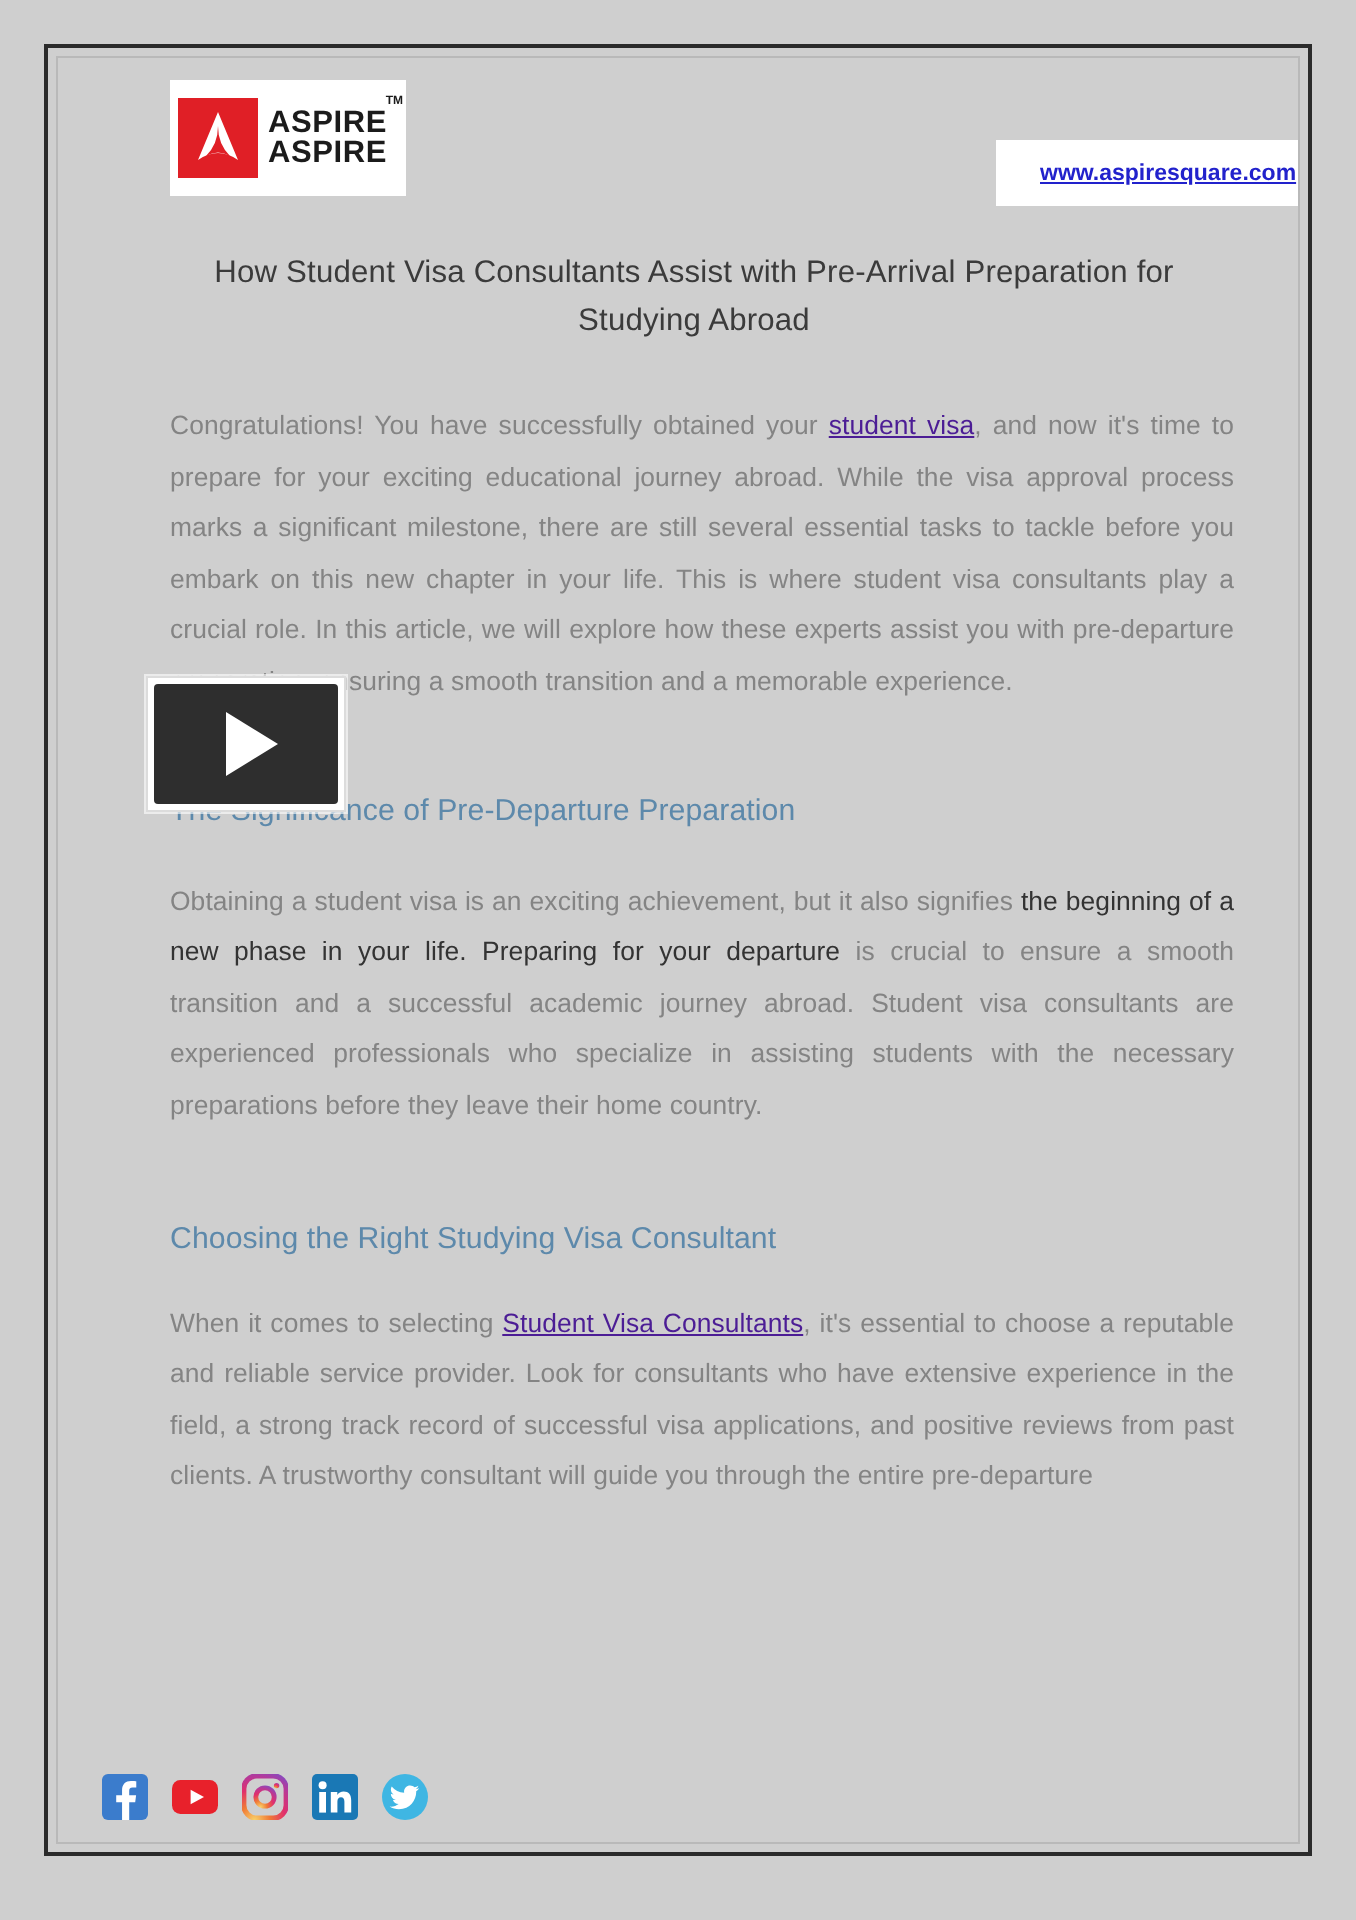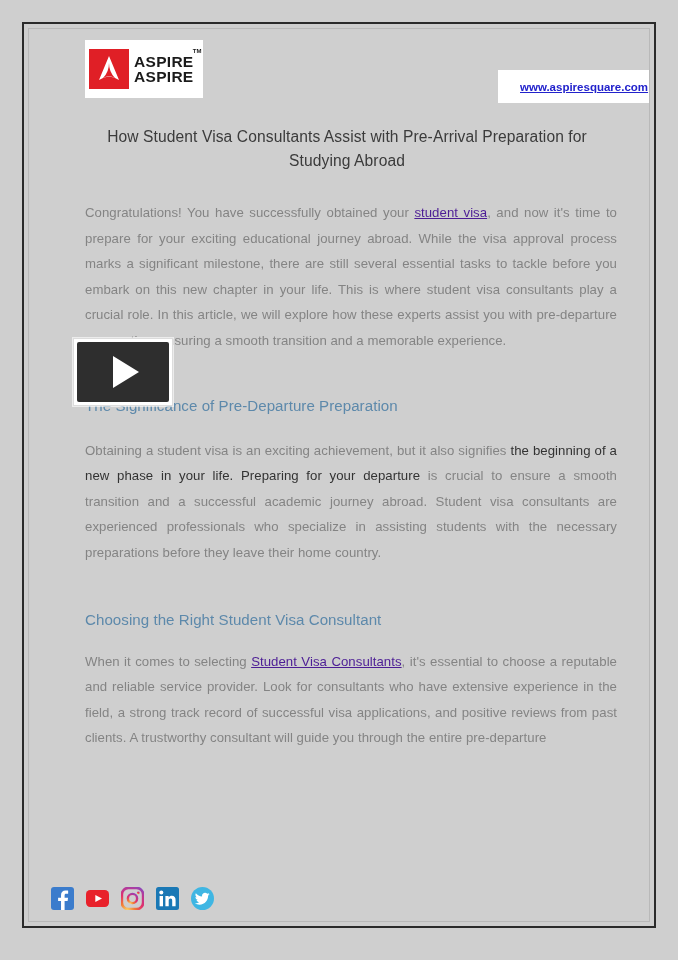--- a/index.html
+++ b/index.html
@@ -234,21 +234,21 @@
     <div id="article">
 
       <h1 id="doc-title">How Student Visa Consultants Assist with Pre-Arrival Preparation for Studying Abroad</h1>
 
       <p class="para first"><span>Congratulations! You have successfully obtained your </span><a href="#" class="inline-link">student visa</a><span>, and now it's time to prepare for your exciting educational journey abroad. While the visa approval process marks a significant milestone, there are still several essential tasks to tackle before you embark on this new chapter in your life. This is where student visa consultants play a crucial role. In this article, we will explore how these experts assist you with pre-departure preparation, ensuring a smooth transition and a memorable experience.</span></p>
 
       <h2 class="section-heading" id="heading-1">The Significance of Pre-Departure Preparation</h2>
 
       <p class="para" id="para-2"><span>Obtaining a student visa is an exciting achievement, but it also signifies </span><span class="strong-dark">the beginning of a new phase in your life. Preparing for your departure</span><span> is crucial to ensure a smooth transition and a successful academic journey abroad. Student visa consultants are experienced professionals who specialize in assisting students with the necessary preparations before they leave their home country.</span></p>
 
-      <h2 class="section-heading" id="heading-2">Choosing the Right Student Visa Consultant</h2>
+      <h2 class="section-heading" id="heading-2">Choosing the Right Studying Visa Consultant</h2>
 
       <p class="para" id="para-3"><span>When it comes to selecting </span><a href="#" class="inline-link">Student Visa Consultants</a><span>, it's essential to choose a reputable and reliable service provider. Look for consultants who have extensive experience in the field, a strong track record of successful visa applications, and positive reviews from past clients. A trustworthy consultant will guide you through the entire pre-departure</span></p>
 
     </div>
 
     <div id="video-overlay">
       <div id="video-screen">
         <div id="play-triangle"></div>
       </div>
     </div>

